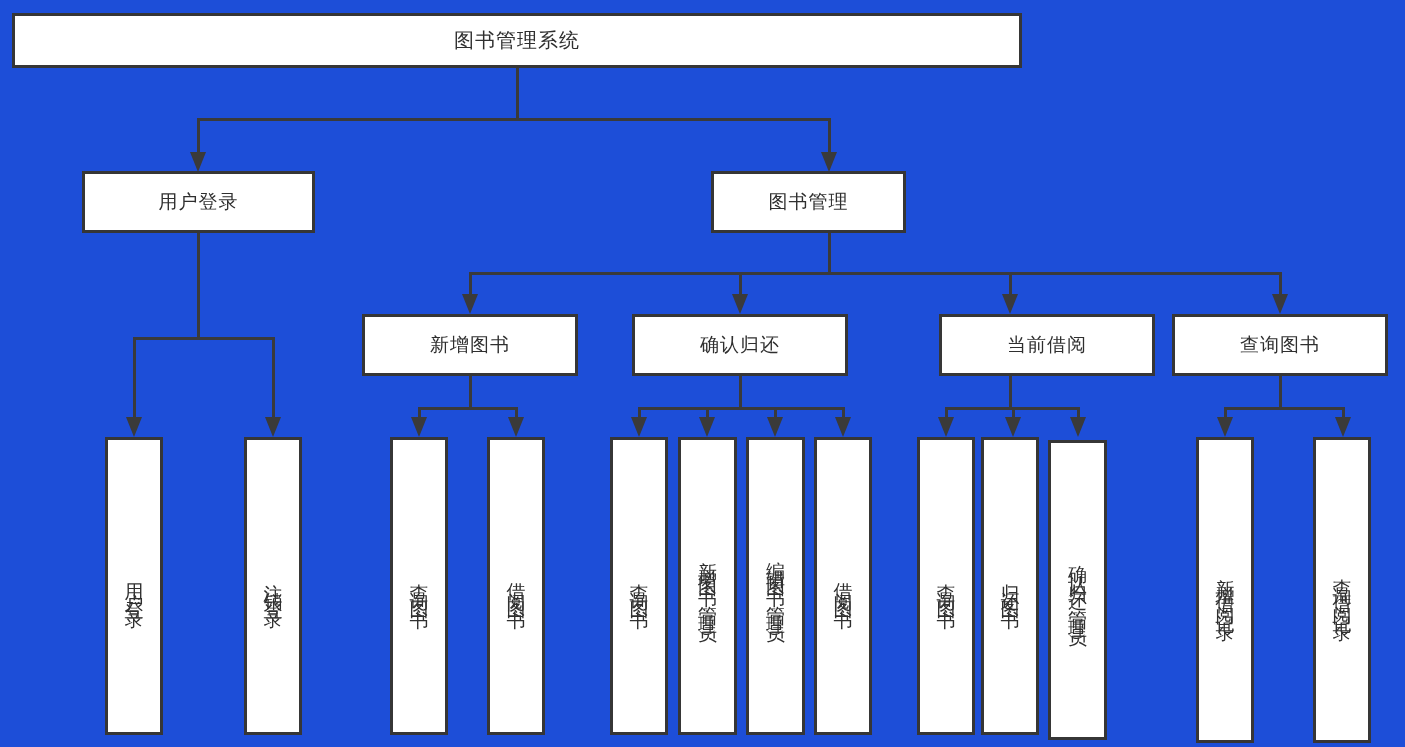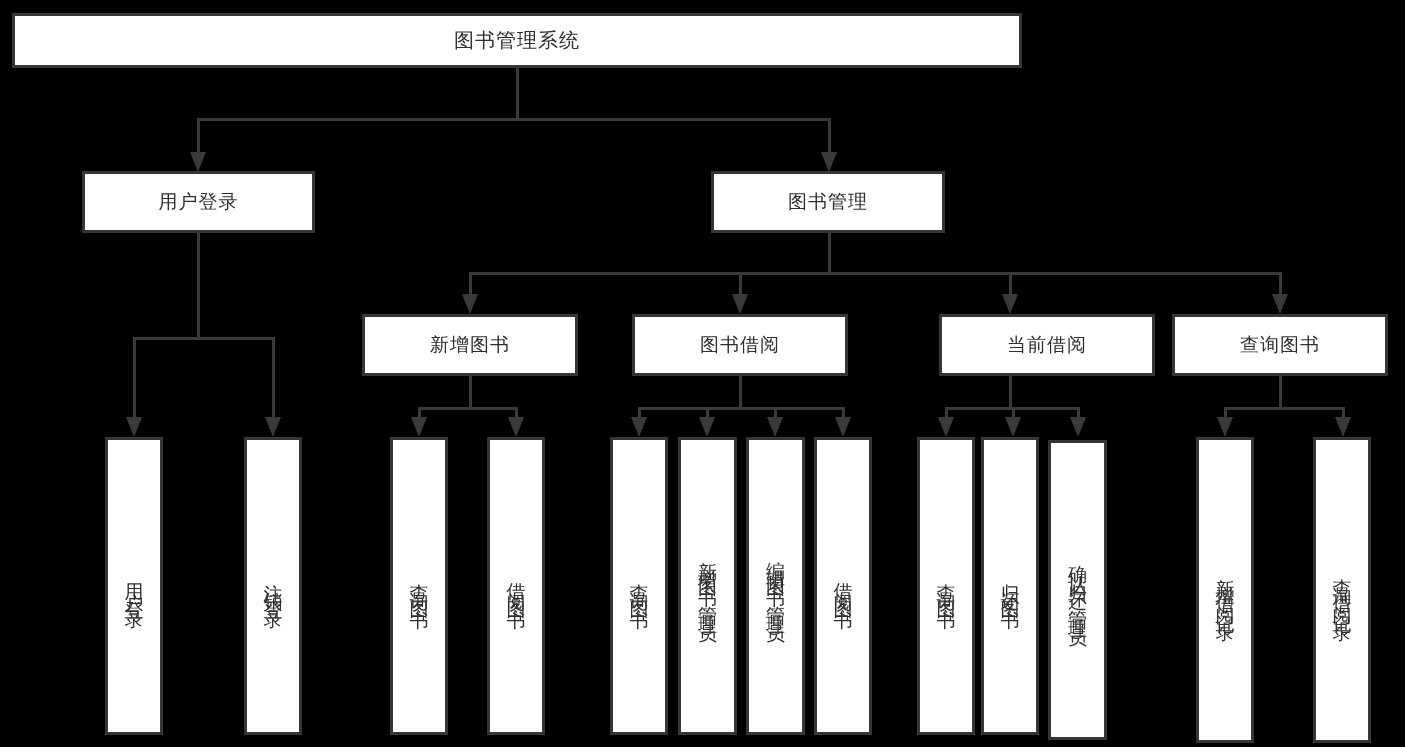--- a/index.html
+++ b/index.html
@@ -1,20 +1,20 @@
 <!DOCTYPE html>
 <html><head>
 <meta charset="utf-8">
 <style>
   html, body { margin: 0; padding: 0; background: #ffffff; }
   .canvas {
     position: relative;
     width: 1405px;
     height: 747px;
-    background: #000000;
+    background: #1d4ed8;
     font-family: Liberation Sans, sans-serif;
     color: #2f2f2f;
     overflow: hidden;
   }
   .node {
     position: absolute;
     box-sizing: border-box;
     border: 3px solid #363636;
     background: #ffffff;
     display: flex;
@@ -58,24 +58,24 @@
   }
 </style>
 </head>
 <body>
 
 <div class="canvas">
 
   <div class="node root" style="left:12px; top:13px; width:1010px; height:55px;">图书管理系统</div>
 
   <div class="node" style="left:82px; top:171px; width:233px; height:62px;">用户登录</div>
-  <div class="node" style="left:711px; top:171px; width:234px; height:62px;">图书管理</div>
+  <div class="node" style="left:711px; top:171px; width:195px; height:62px;">图书管理</div>
 
   <div class="node" style="left:362px; top:314px; width:216px; height:62px;">新增图书</div>
-  <div class="node" style="left:632px; top:314px; width:216px; height:62px;">图书借阅</div>
+  <div class="node" style="left:632px; top:314px; width:216px; height:62px;">确认归还</div>
   <div class="node" style="left:902px; top:314px; width:216px; height:62px;margin-left:37px;">当前借阅</div>
   <div class="node" style="left:1172px; top:314px; width:216px; height:62px;">查询图书</div>
 
   <div class="node vnode" style="left:105px; top:437px; width:58px; height:298px;">用户登录</div>
   <div class="node vnode" style="left:244px; top:437px; width:58px; height:298px;">注销登录</div>
 
   <div class="node vnode" style="left:390px; top:437px; width:58px; height:298px;">查询图书</div>
   <div class="node vnode" style="left:487px; top:437px; width:58px; height:298px;">借阅图书</div>
 
   <div class="node vnode" style="left:610px; top:437px; width:58px; height:298px;">查询图书</div>

